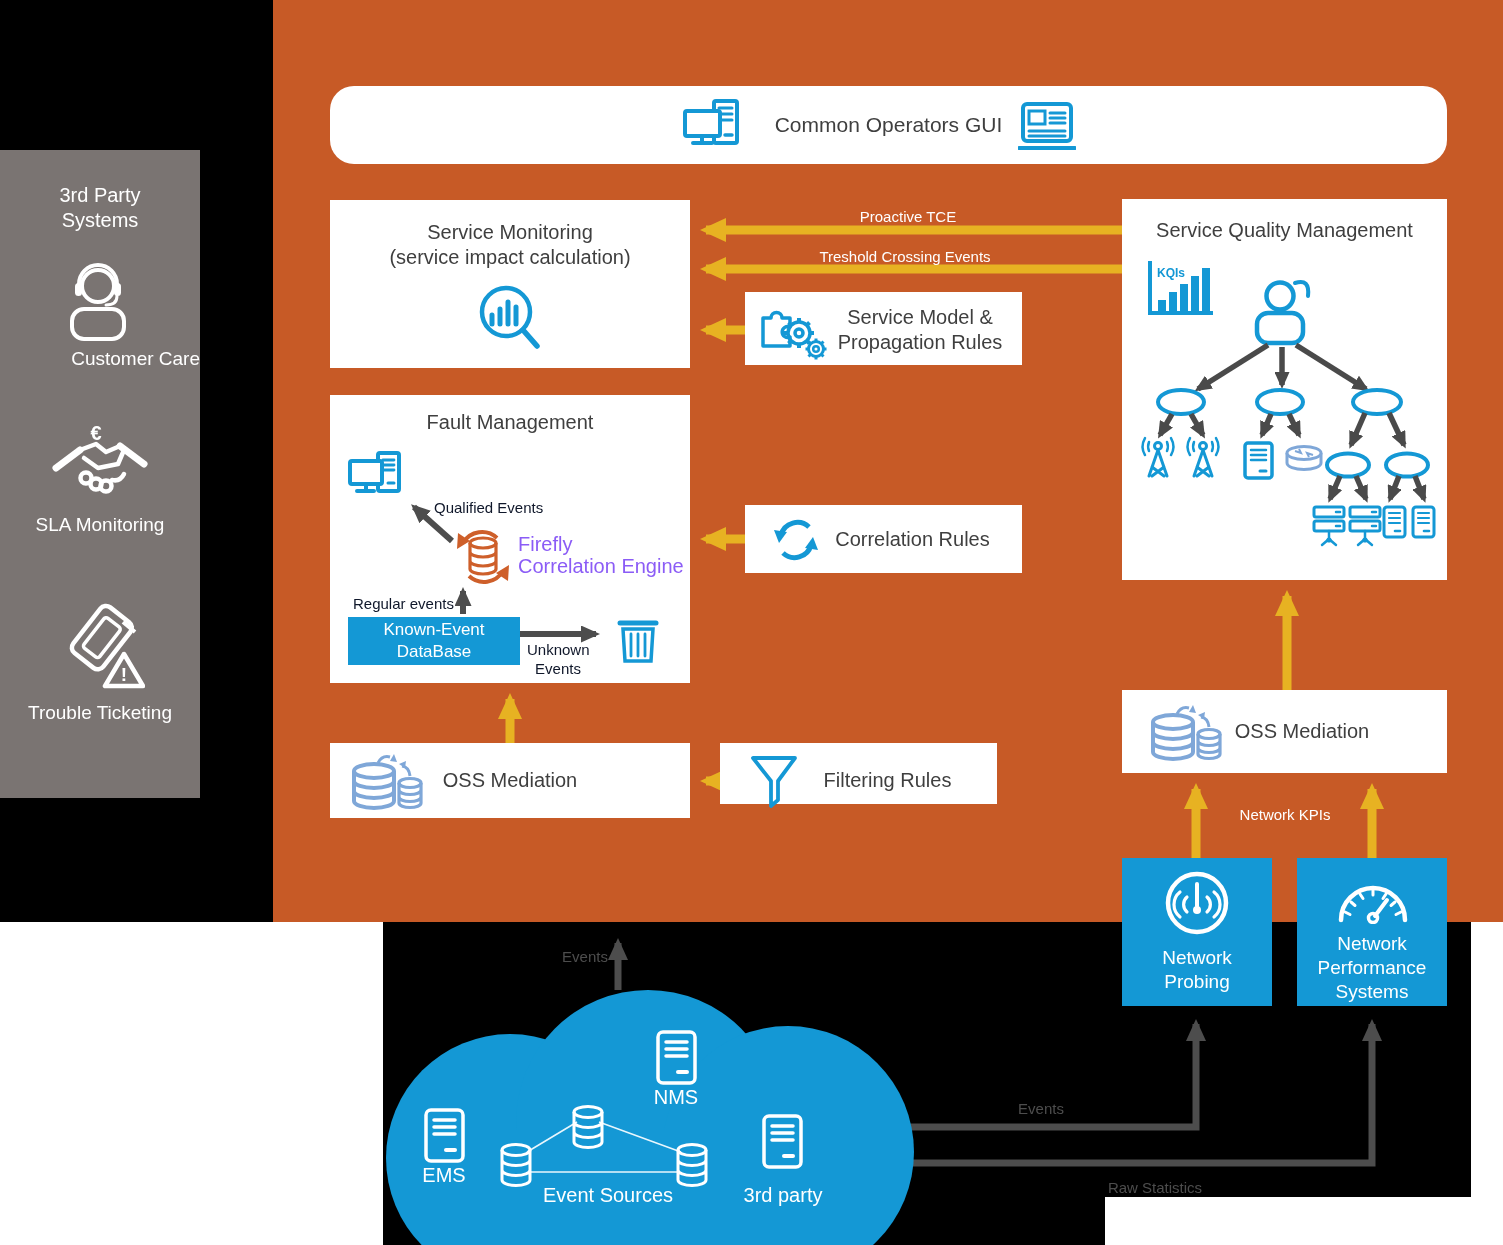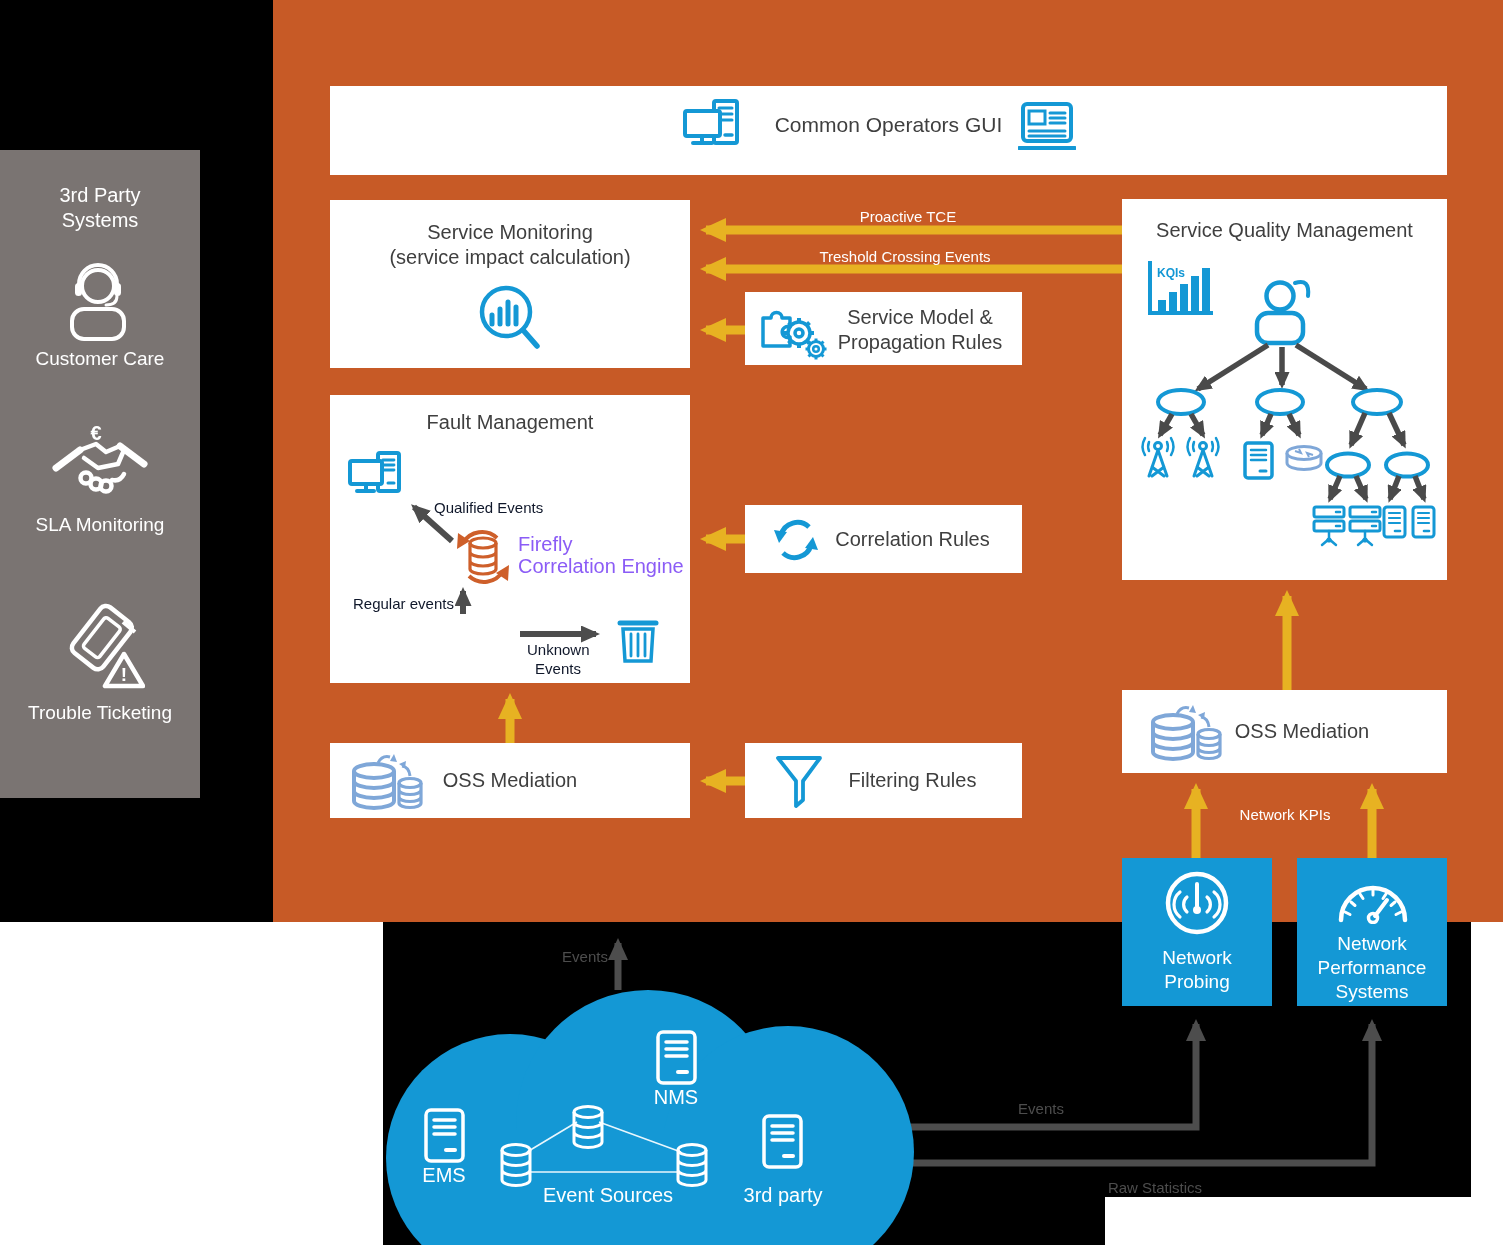--- a/index.html
+++ b/index.html
@@ -44,21 +44,21 @@
     <svg class="abs" style="left:55px;top:108px;" width="86" height="88" viewBox="0 0 86 88">
       <g fill="none" stroke="#fff" stroke-width="4" stroke-linecap="round">
         <circle cx="43" cy="28" r="16"></circle>
         <rect x="17" y="51" width="52" height="30" rx="12"></rect>
         <path d="M 24 26 a 19 19 0 0 1 38 0"></path>
         <rect x="20" y="25" width="7" height="13" rx="3.5" fill="#fff" stroke="none"></rect>
         <rect x="59" y="25" width="7" height="13" rx="3.5" fill="#fff" stroke="none"></rect>
         <path d="M 62 38 q 0 9 -11 9" stroke-width="3"></path>
       </g>
     </svg>
-    <div class="abs wtxt" style="left:0;top:198px;width:200px;font-size:19px;">Customer Care</div>
+    <div class="abs wtxt" style="left:0;top:198px;width:200px;font-size:19px;text-align:right;">Customer Care</div>
 
     <svg class="abs" style="left:48px;top:272px;" width="104" height="86" viewBox="0 0 104 86">
       <text x="48" y="18" font-size="20" font-weight="bold" fill="#fff" text-anchor="middle">€</text>
       <g fill="none" stroke="#fff" stroke-width="7" stroke-linecap="round">
         <path d="M 8 46 L 32 28"></path>
         <path d="M 96 42 L 72 24"></path>
       </g>
       <g fill="none" stroke="#fff" stroke-width="4.5" stroke-linecap="round" stroke-linejoin="round">
         <path d="M 32 28 l 16 -6 l 10 8 l 14 -6"></path>
         <path d="M 36 36 l 14 10 l 20 -4 l 6 -14"></path>
@@ -162,21 +162,21 @@
   <div class="lbl wtxt" style="left:508px;top:1184px;width:200px;font-size:20px;">Event Sources</div>
   <div class="lbl wtxt" style="left:708px;top:1184px;width:150px;font-size:20px;">3rd party</div>
 
   <div class="lbl wtxt small" style="left:758px;top:207px;width:300px;">Proactive TCE</div>
   <div class="lbl wtxt small" style="left:755px;top:247px;width:300px;">Treshold Crossing Events</div>
   <div class="lbl wtxt small" style="left:1185px;top:805px;width:200px;">Network KPIs</div>
   <div class="lbl graylbl small" style="left:535px;top:947px;width:100px;">Events</div>
   <div class="lbl graylbl small" style="left:966px;top:1099px;width:150px;">Events</div>
   <div class="lbl graylbl small" style="left:1055px;top:1178px;width:200px;">Raw Statistics</div>
 
-  <div class="wbox" style="left:330px;top:86px;width:1117px;height:89px;">
+  <div class="wbox" style="left:330px;top:86px;width:1117px;height:78px;border-radius:24px;">
     <svg class="boxsvg" style="left:352px;top:13px;" width="66" height="52" viewBox="0 0 66 52">
       <g fill="#fff" stroke="#1498D5" stroke-width="4" stroke-linecap="round">
         <rect x="32" y="2" width="23" height="42" rx="2"></rect>
         <path d="M 37 9 H 50 M 37 15 H 50 M 37 21 H 50" fill="none" stroke-width="3"></path>
         <path d="M 43 36 H 50" fill="none" stroke-width="3.5"></path>
         <rect x="3" y="12" width="35" height="25" rx="2"></rect>
         <path d="M 20 37 V 43 M 11 44 H 30" fill="none"></path>
       </g>
     </svg>
     <div class="abs ttl" style="left:0;top:0;width:100%;line-height:78px;font-size:21px;">Common Operators GUI</div>
@@ -387,20 +387,24 @@
         <path d="M 293 234 H 323 L 321 266 H 295 Z" stroke-width="3.5"></path>
         <path d="M 301 239 V 261 M 308 239 V 261 M 315 239 V 261" stroke-width="2.8"></path>
       </g>
     </svg>
     <div class="fm-label" style="left:104px;top:103px;">Qualified Events</div>
     <div class="firefly-txt" style="left:188px;top:138px;">
       <div>Firefly</div>
       <div>Correlation Engine</div>
     </div>
     <div class="fm-label" style="left:23px;top:199px;">Regular events</div>
+    <div class="kedb">
+      <div>Known-Event</div>
+      <div>DataBase</div>
+    </div>
     <div class="fm-label" style="left:197px;top:245px;width:62px;text-align:center;">
       <div>Unknown</div>
       <div>Events</div>
     </div>
   </div>
 
   <div class="wbox" style="left:745px;top:505px;width:277px;height:68px;">
     <svg class="boxsvg" style="left:25px;top:10px;" width="52" height="50" viewBox="0 0 52 50">
       <g fill="none" stroke="#1498D5" stroke-width="5">
         <path d="M 39 12 A 17 17 0 0 0 11 20"></path>
@@ -421,21 +425,21 @@
         <ellipse cx="62" cy="32" rx="11" ry="4.5" stroke-width="3.2"></ellipse>
         <path d="M 51 32 V 52 A 11 4.5 0 0 0 73 52 V 32 M 51 39 A 11 4.5 0 0 0 73 39 M 51 46 A 11 4.5 0 0 0 73 46" stroke-width="3.2"></path>
         <path d="M 62 25 q -1 -9 -8 -10" stroke-width="3"></path>
       </g>
       <polygon points="46,3 42,10 49,11" fill="#7FA7D8"></polygon>
       <polygon points="51,13 57,17 58,10" fill="#7FA7D8"></polygon>
     </svg>
     <div class="abs ttl" style="left:0;top:0;width:100%;line-height:75px;font-size:20px;">OSS Mediation</div>
   </div>
 
-  <div class="wbox" style="left:745px;top:743px;width:277px;height:75px;">
+  <div class="wbox" style="left:720px;top:743px;width:277px;height:61px;">
     <svg class="boxsvg" style="left:30px;top:12px;" width="48" height="54" viewBox="0 0 48 54">
       <path d="M 3 3 H 45 L 28 26 V 45 L 21 51 V 26 Z" fill="#fff" stroke="#1498D5" stroke-width="3.8" stroke-linejoin="round"></path>
     </svg>
     <div class="abs ttl" style="left:85px;top:0;width:165px;line-height:75px;font-size:20px;">Filtering Rules</div>
   </div>
 
   <div class="wbox" style="left:1122px;top:690px;width:325px;height:83px;">
     <svg class="boxsvg" style="left:25px;top:12px;" width="76" height="60" viewBox="0 0 76 60">
       <g fill="none" stroke="#7FA7D8" stroke-width="4">
         <ellipse cx="26" cy="20" rx="20" ry="7"></ellipse>

